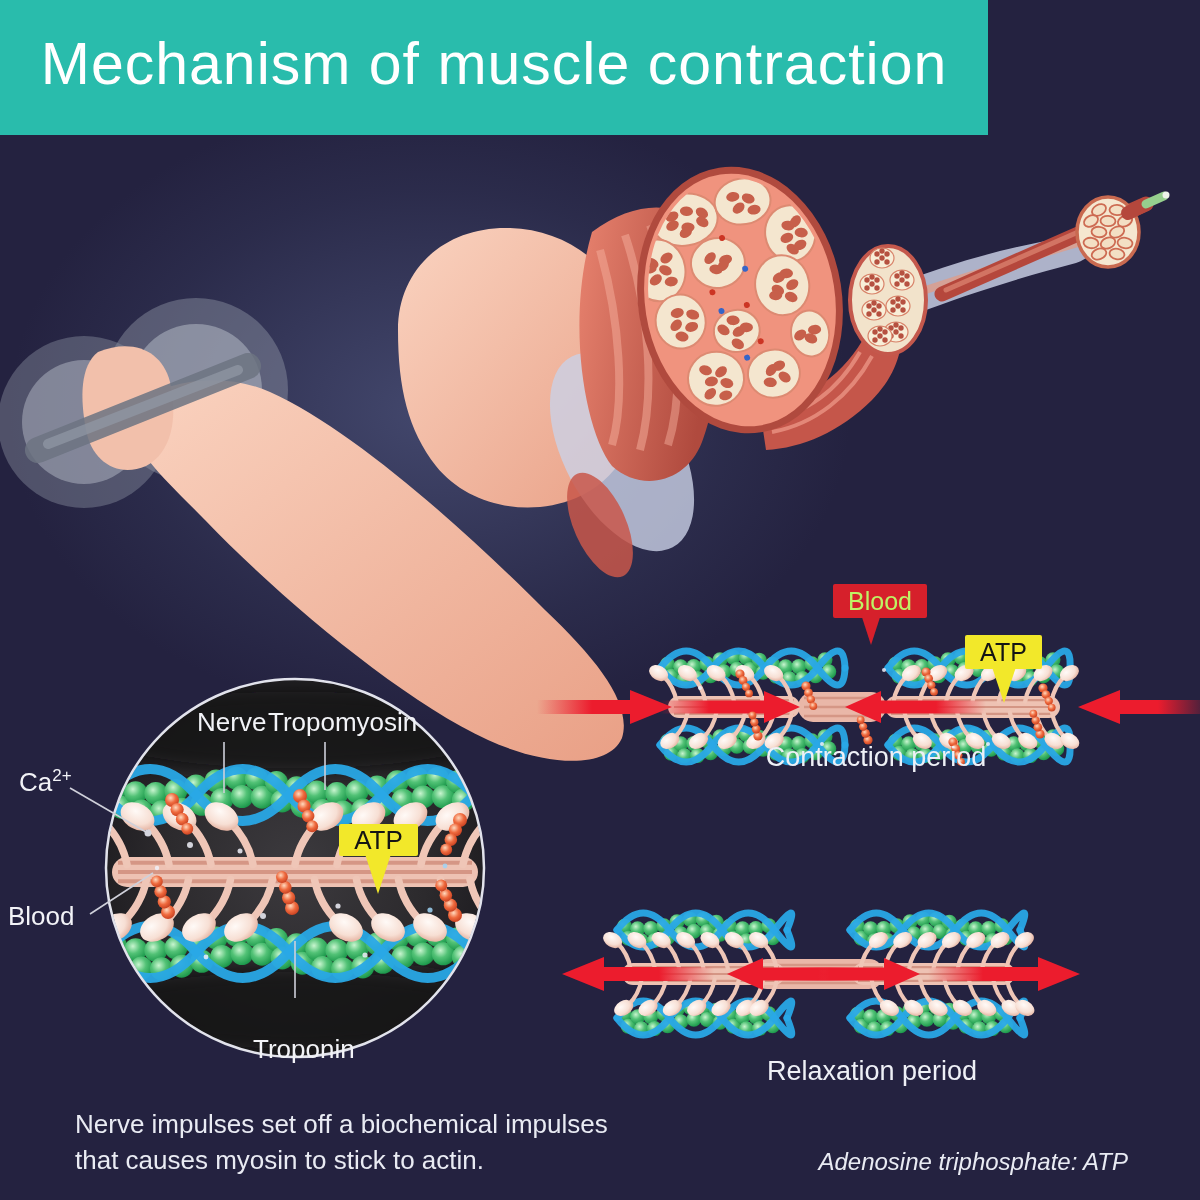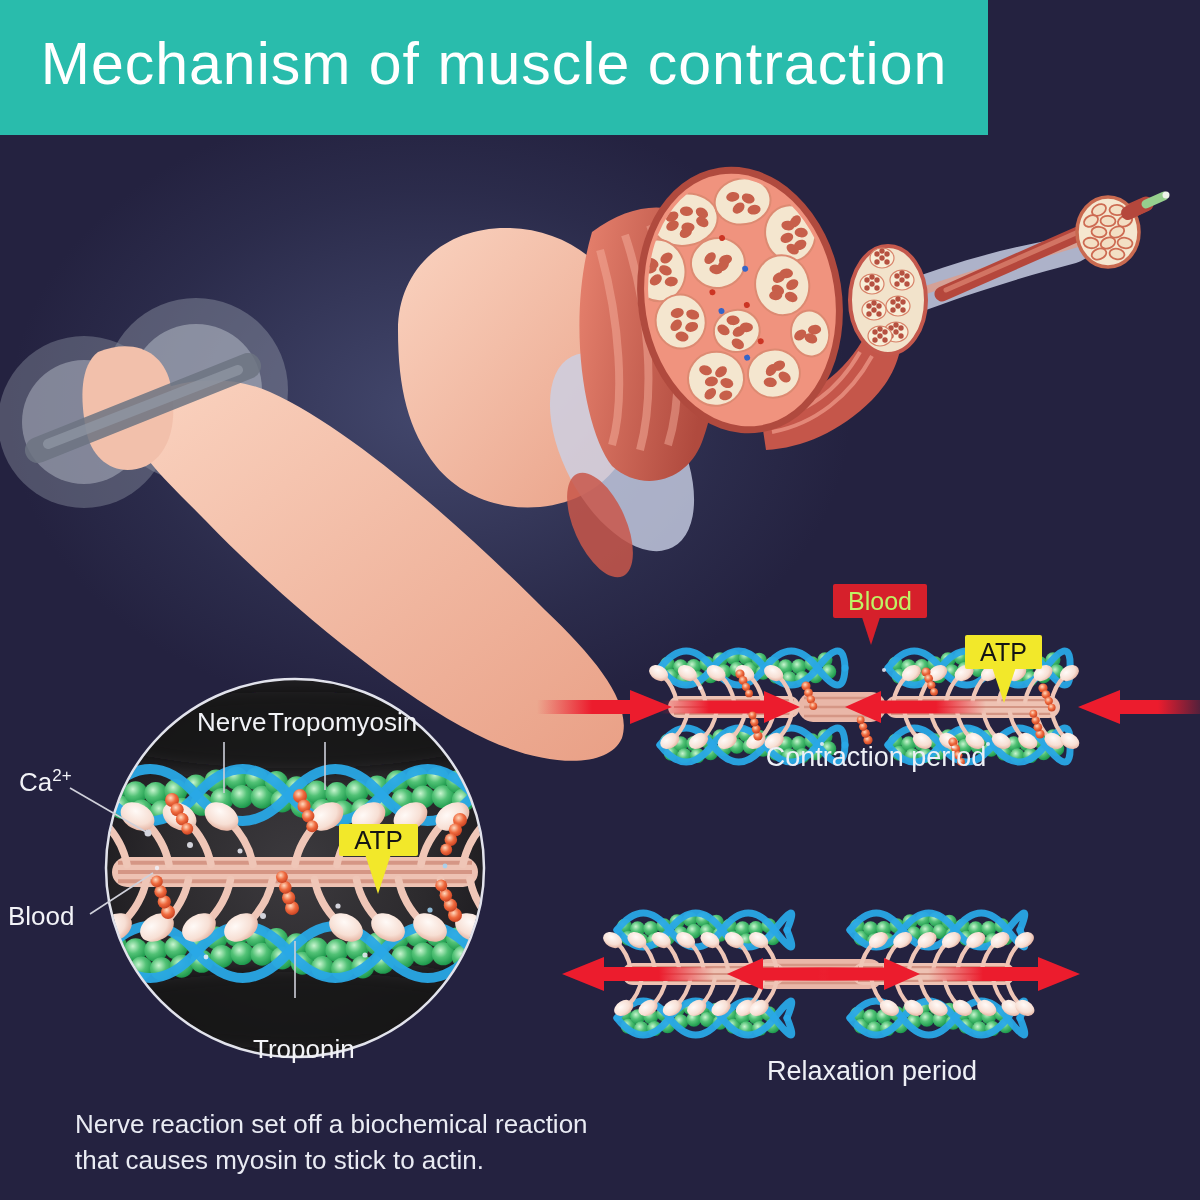--- a/index.html
+++ b/index.html
@@ -876,16 +876,17 @@
       <span>Blood</span>
     </div>
   <div class="tag" id="atp-tag-contraction" style="background: rgb(242, 232, 42);">
       <span>ATP</span>
     </div>
 
   <div class="caption" id="contraction-caption">Contraction period</div>
   <div class="caption" id="relaxation-caption">Relaxation period</div>
 
   <div id="note">
-    <div>Nerve reaction set off a biochemical reaction</div>
+    <div>Nerve impulses set off a biochemical impulses</div>
     <div>that causes myosin to stick to actin.</div>
   </div>
+  <div id="abbrev">Adenosine triphosphate: ATP</div>
 </div>
 
 </body></html>

